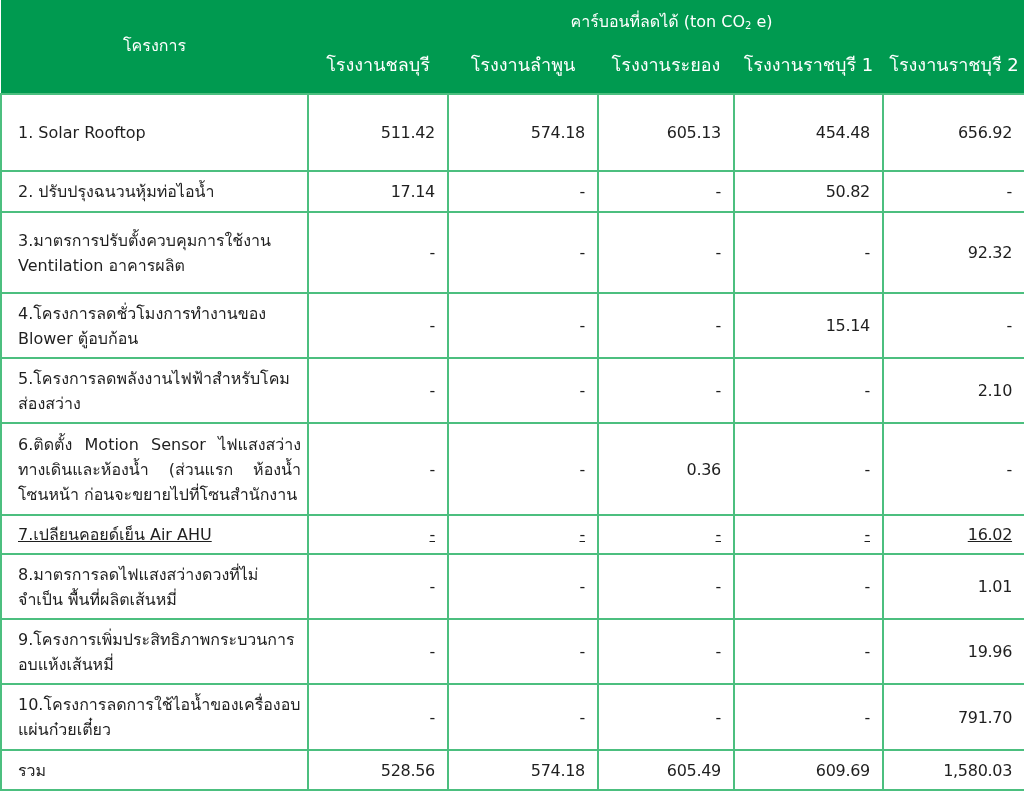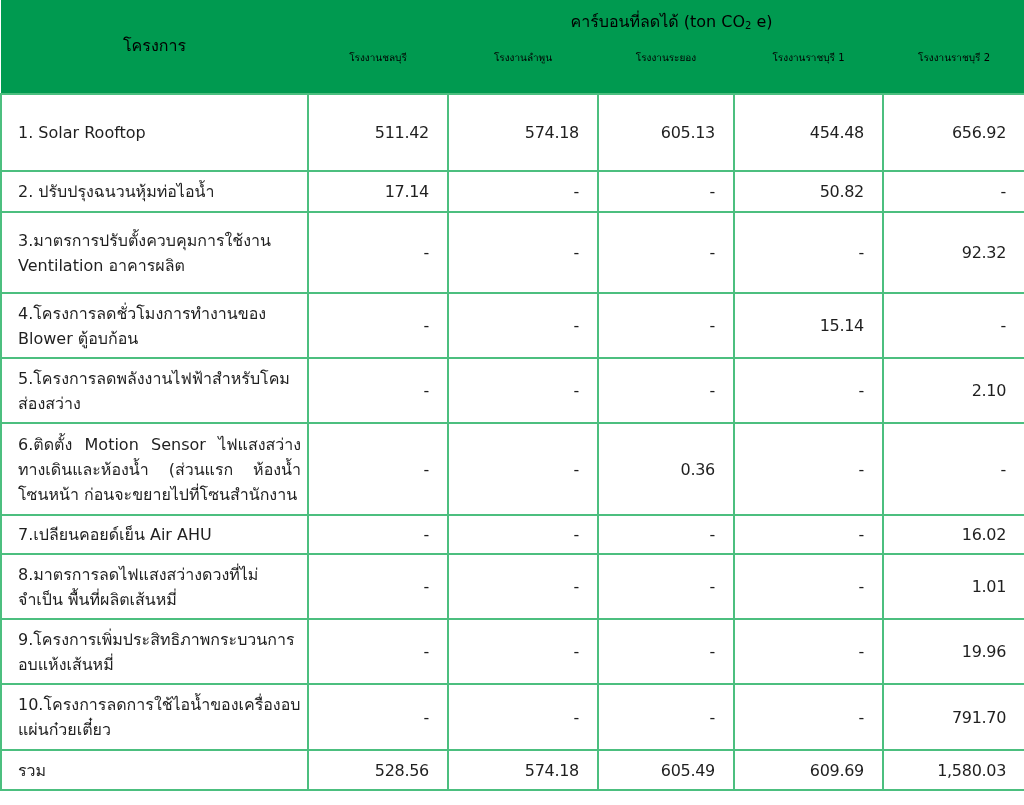--- a/index.html
+++ b/index.html
@@ -26,21 +26,21 @@
     }
     table.co2 col.c-proj { width: 307px; }
     table.co2 col.c1 { width: 140px; }
     table.co2 col.c2 { width: 150px; }
     table.co2 col.c3 { width: 136px; }
     table.co2 col.c4 { width: 149px; }
     table.co2 col.c5 { width: 142px; }
 
     thead th {
       background: #009a50;
-      color: #000000;
+      color: #ffffff;
       font-weight: normal;
       font-size: 16px;
       padding: 0;
       border: none;
     }
     thead tr.h1 th { height: 42px; }
     thead tr.h2 th { height: 43px; }
     thead th.proj-head {
       text-align: center;
       vertical-align: middle;
@@ -53,52 +53,52 @@
       font-size: 16px;
     }
     thead th.group-head sub {
       font-size: 10px;
       vertical-align: -2px;
     }
     thead th.plant-head {
       text-align: center;
       vertical-align: top;
       padding-top: 8px;
-      font-size: 10px;
+      font-size: 18px;
       white-space: nowrap;
     }
 
     tbody td {
       border: 2px solid #4cbf7f;
       font-size: 16px;
       padding: 0 2px 0 3px;
       vertical-align: middle;
       line-height: 25px;
     }
     tbody td.proj {
       text-align: left;
       padding-left: 16px;
       padding-right: 6px;
     }
     tbody td.proj.justify {
       text-align: justify;
     }
     tbody td.num {
       text-align: right;
-      padding-right: 18px;
+      padding-right: 12px;
       font-size: 16px;
       letter-spacing: -0.3px;
     }
     tr.r1 td { height: 75px; }
     tr.r2 td { height: 39px; }
     tr.r3 td { height: 79px; }
     tr.r4 td { height: 63px; }
     tr.r5 td { height: 63px; }
     tr.r6 td { height: 90px; }
-    tr.r7 td { height: 37px; }
+    tr.r7 td { height: 37px; text-decoration: underline; }
     tr.r8 td { height: 63px; }
     tr.r9 td { height: 63px; }
     tr.r10 td { height: 64px; }
     tr.total td { height: 38px; }
   </style>
 </head>
 <body>
 
 <div class="table-wrap">
   <table class="co2">

